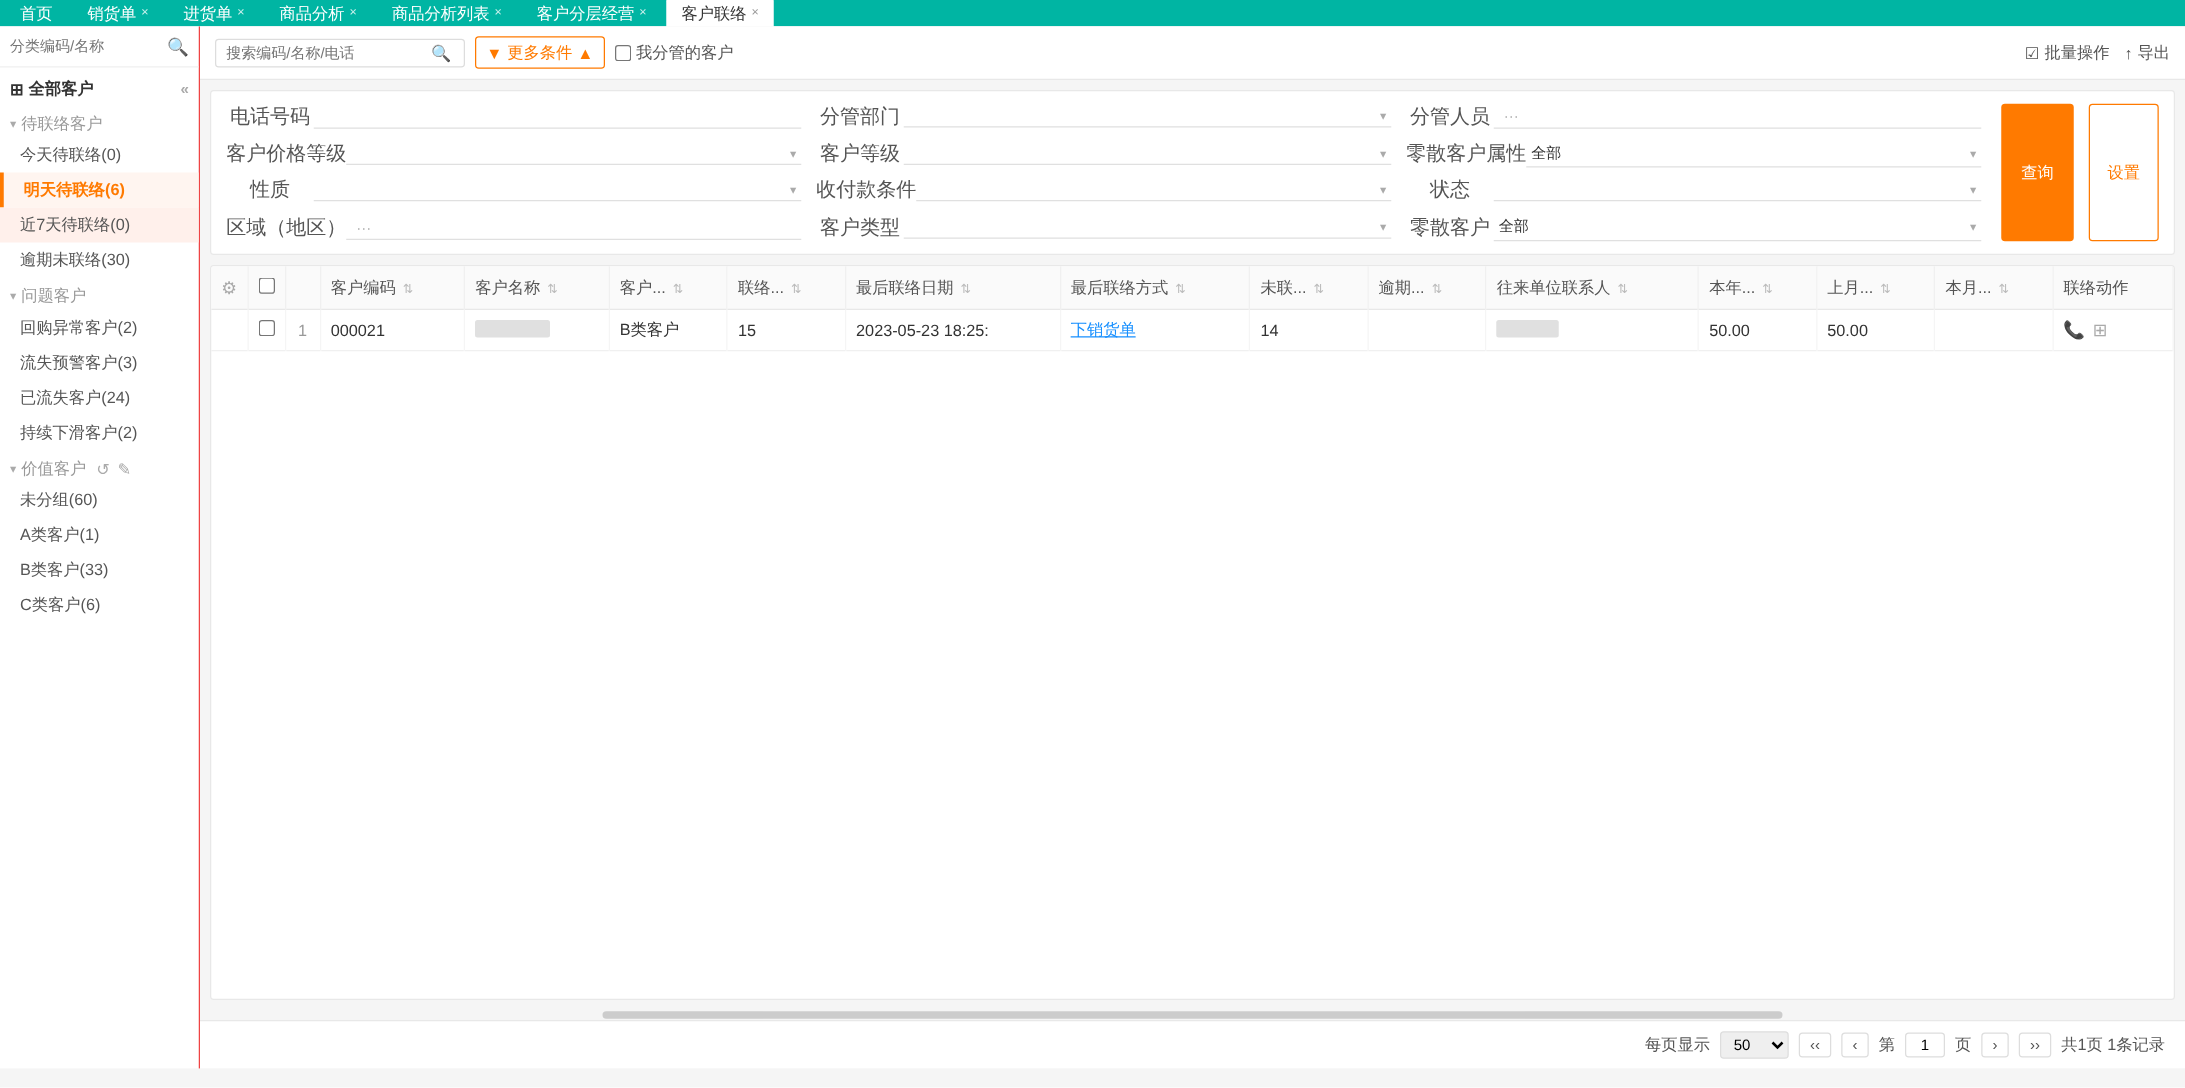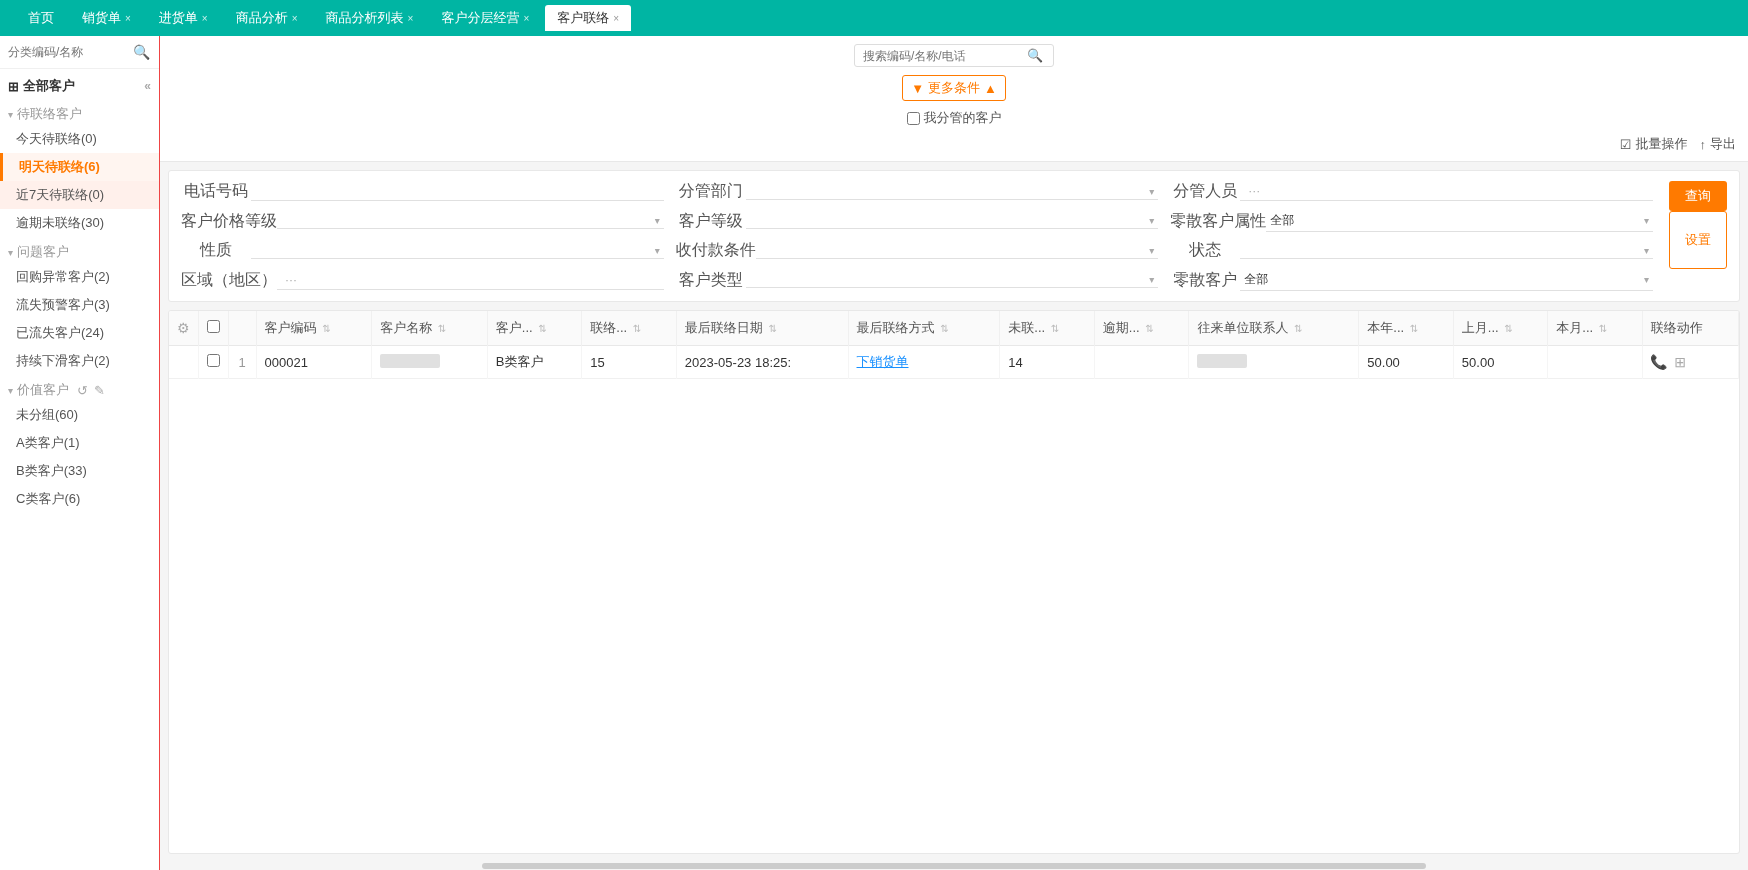--- a/index.html
+++ b/index.html
@@ -1,24 +1,24 @@
 <!DOCTYPE html>
 <html><head>
   <meta charset="utf-8">
   <style>
     * { box-sizing: border-box; margin: 0; padding: 0; font-family: 'Microsoft YaHei', Arial, sans-serif; font-size: 13px; }
     body { background: #f5f5f5; overflow-x: hidden; }
     
     
     .top-nav {
       background: #00b5a3;
-      height: 36px;
-      display: flex;
-      align-items: center;
-      padding: 0 16px;
+      height: 21px;
+      display: flex;
+      align-items: center;
+      padding: 0 4px;
       gap: 4px;
     }
     .nav-item {
       color: #fff;
       padding: 4px 12px;
       cursor: pointer;
       border-radius: 3px;
       white-space: nowrap;
       font-size: 13px;
       display: flex;
@@ -108,21 +108,20 @@
     }
 
     
     .toolbar {
       background: #fff;
       padding: 8px 12px;
       display: flex;
       align-items: center;
       gap: 8px;
       border-bottom: 1px solid #e8e8e8;
-      flex-direction: column;
     }
     .search-box {
       display: flex;
       align-items: center;
       border: 1px solid #ddd;
       border-radius: 3px;
       padding: 3px 8px;
       gap: 4px;
       min-width: 200px;
     }
@@ -230,22 +229,21 @@
       background: #fff;
       color: #ff7a00;
       border: 1px solid #ff7a00;
       padding: 19px 14px;
       border-radius: 3px;
       cursor: pointer;
       font-size: 13px;
     }
     .filter-actions {
       display: flex;
-      flex-direction: column;
-      gap: 0;
+      gap: 12px;
       margin-left: 8px;
     }
 
     
     .table-wrap {
       flex: 1;
       overflow: auto;
       margin: 8px;
       background: #fff;
       border: 1px solid #e8e8e8;
@@ -684,14 +682,30 @@
             </td>
           </tr>
         </tbody>
       </table>
     </div>
 
     <div class="scrollbar-area">
       <div class="scrollbar-thumb"></div>
     </div>
 
+    <div class="pagination">
+      <span>每页显示</span>
+      <select class="page-size-select">
+        <option>50</option>
+        <option>100</option>
+        <option>200</option>
+      </select>
+      <button class="page-btn">‹‹</button>
+      <button class="page-btn">‹</button>
+      <span>第</span>
+      <input class="page-input" type="text" value="1" style="">
+      <span>页</span>
+      <button class="page-btn">›</button>
+      <button class="page-btn">››</button>
+      <span>共1页 1条记录</span>
+    </div>
   </div>
 </div>
 
 </body></html>

